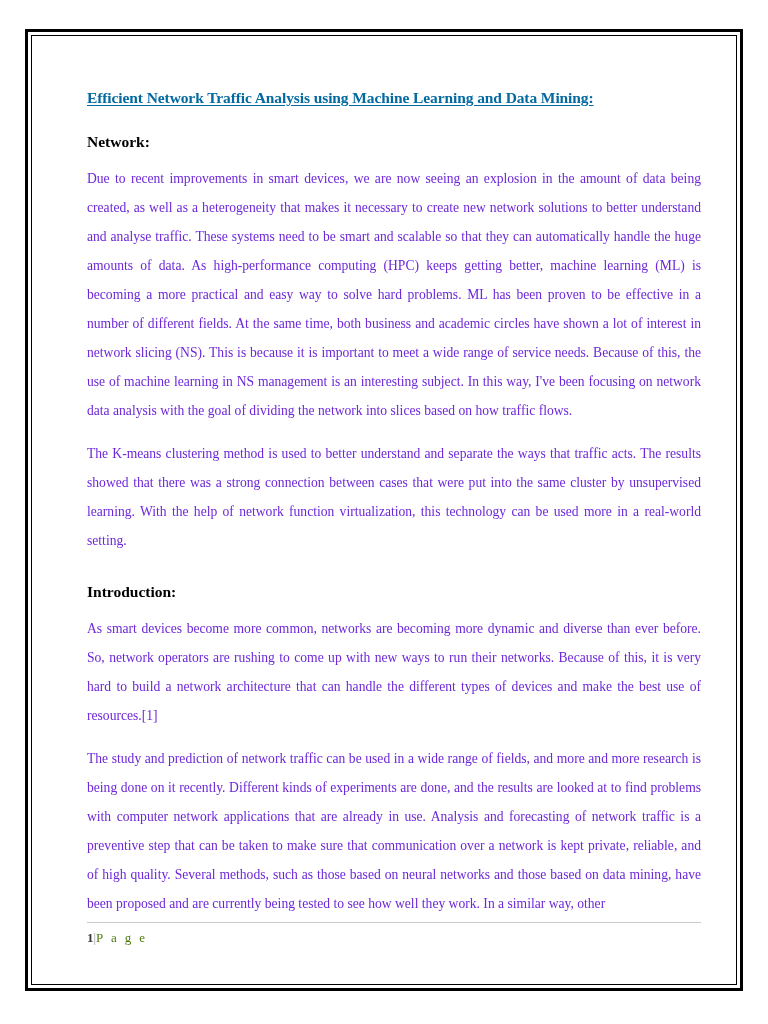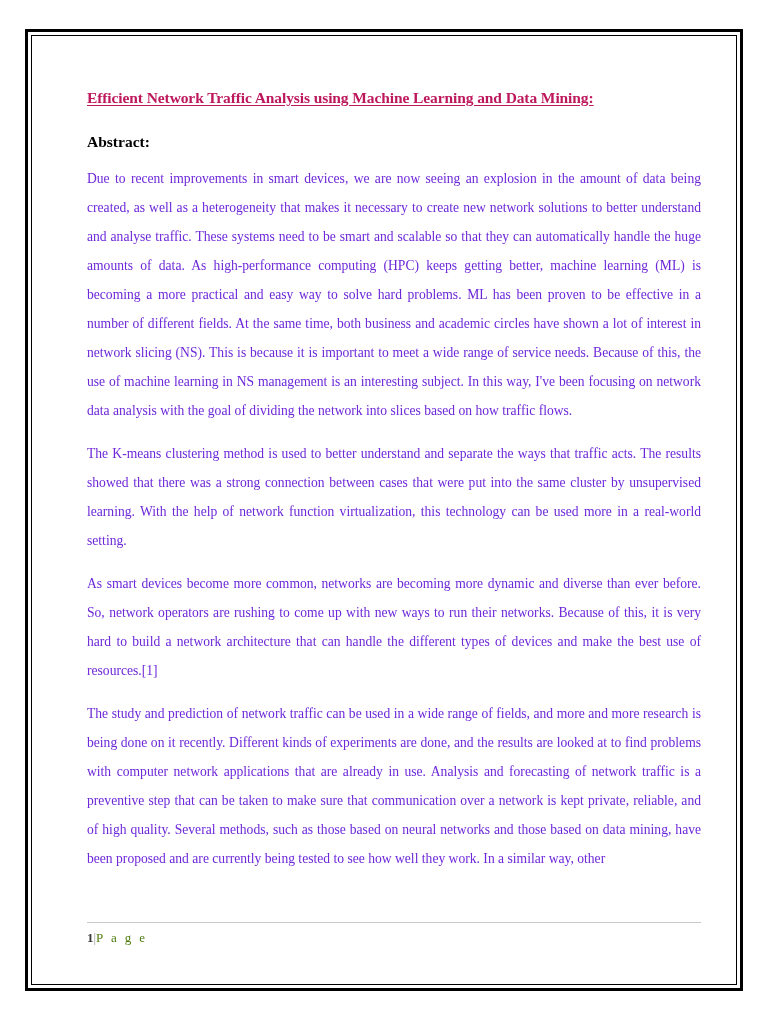--- a/index.html
+++ b/index.html
@@ -49,21 +49,21 @@
 
   
   .doc-title {
     font-size: 15.5px;
     font-weight: bold;
     text-decoration: underline;
     text-underline-offset: 2px;
     line-height: 1.3;
     margin: 0 0 24px 0;
     letter-spacing: -0.1px;
-    color: #be185d;
+    color: #0369a1;
   }
 
   .section-heading {
     font-size: 15.5px;
     font-weight: bold;
     line-height: 1.3;
     margin: 0 0 12px 0;
     color: #000000;
   }
   .section-heading.spaced-above {
@@ -116,26 +116,27 @@
 </head>
 <body>
 
 <div class="page-sheet">
   <div class="page-inner-border">
 
     <div class="page-content">
 
       <h1 class="doc-title">Efficient Network Traffic Analysis using Machine Learning and Data Mining:</h1>
 
-      <h2 class="section-heading">Abstract:</h2>
+      <h2 class="section-heading">Network:</h2>
 
       <p class="body-par">Due to recent improvements in smart devices, we are now seeing an explosion in the amount of data being created, as well as a heterogeneity that makes it necessary to create new network solutions to better understand and analyse traffic. These systems need to be smart and scalable so that they can automatically handle the huge amounts of data. As high-performance computing (HPC) keeps getting better, machine learning (ML) is becoming a more practical and easy way to solve hard problems. ML has been proven to be effective in a number of different fields. At the same time, both business and academic circles have shown a lot of interest in network slicing (NS). This is because it is important to meet a wide range of service needs. Because of this, the use of machine learning in NS management is an interesting subject. In this way, I've been focusing on network data analysis with the goal of dividing the network into slices based on how traffic flows.</p>
 
       <p class="body-par">The K-means clustering method is used to better understand and separate the ways that traffic acts. The results showed that there was a strong connection between cases that were put into the same cluster by unsupervised learning. With the help of network function virtualization, this technology can be used more in a real-world setting.</p>
 
+      <h2 class="section-heading spaced-above">Introduction:</h2>
 
       <p class="body-par">As smart devices become more common, networks are becoming more dynamic and diverse than ever before. So, network operators are rushing to come up with new ways to run their networks. Because of this, it is very hard to build a network architecture that can handle the different types of devices and make the best use of resources.[1]</p>
 
       <p class="body-par">The study and prediction of network traffic can be used in a wide range of fields, and more and more research is being done on it recently. Different kinds of experiments are done, and the results are looked at to find problems with computer network applications that are already in use. Analysis and forecasting of network traffic is a preventive step that can be taken to make sure that communication over a network is kept private, reliable, and of high quality. Several methods, such as those based on neural networks and those based on data mining, have been proposed and are currently being tested to see how well they work. In a similar way, other</p>
 
     </div>
 
     <div class="page-footer">
       <div class="footer-rule"></div>
       <div class="footer-text"><span class="footer-pagenum">1</span><span class="footer-sep">|</span><span class="footer-label">P a g e</span></div>

